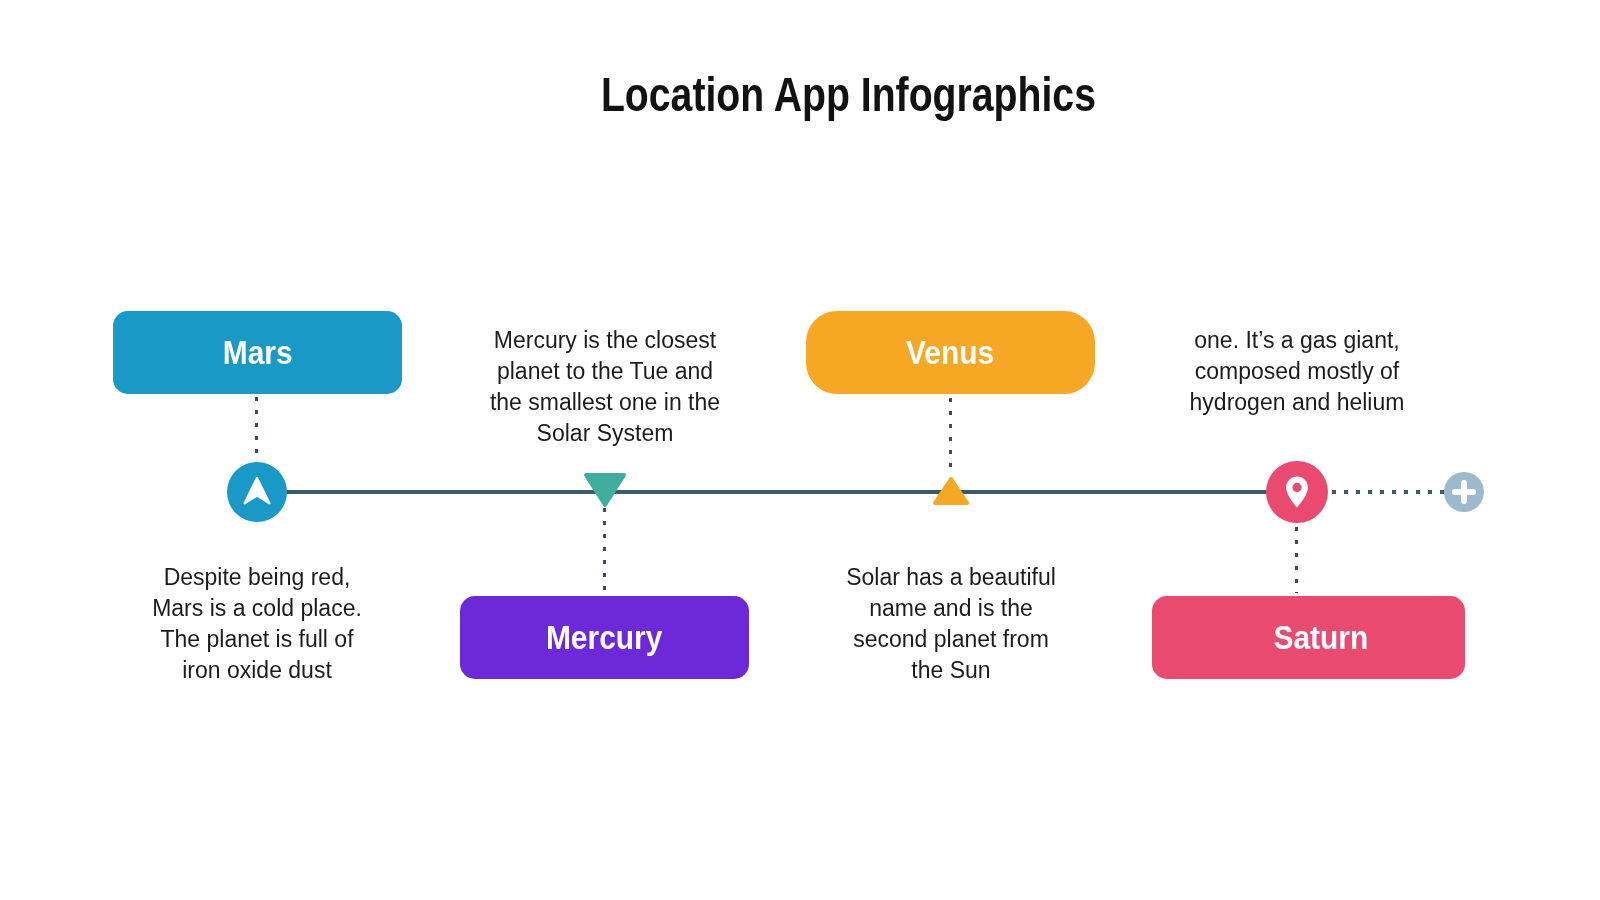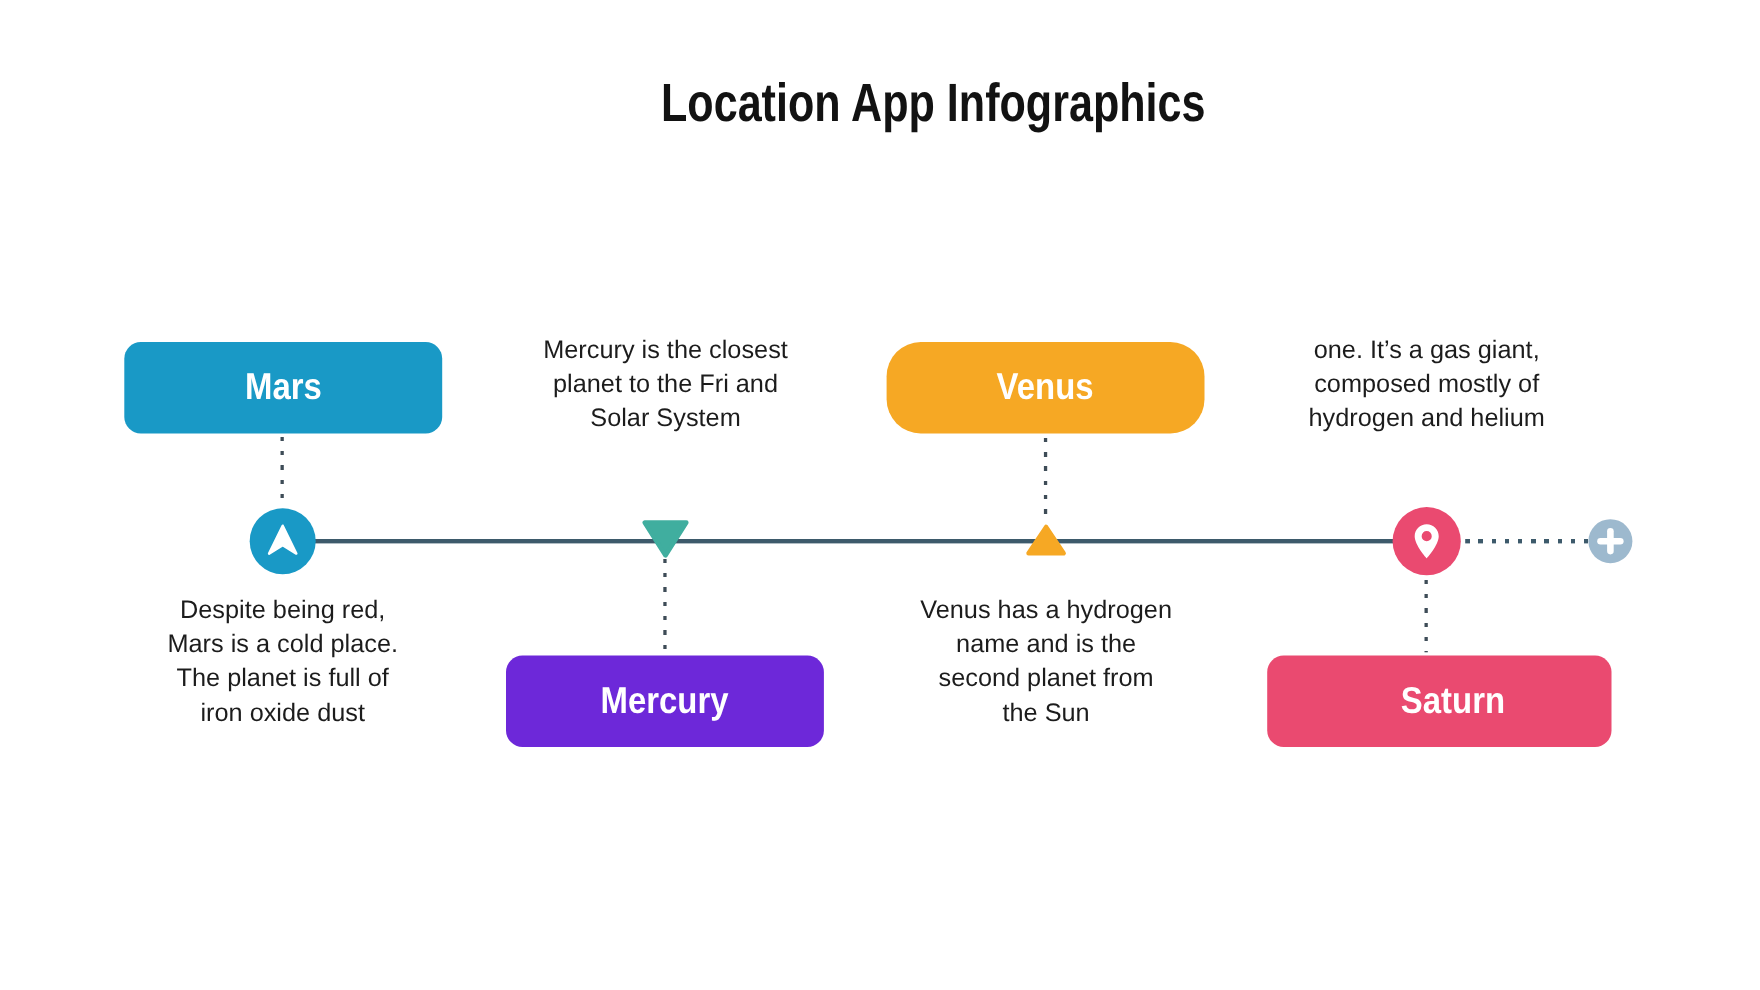--- a/index.html
+++ b/index.html
@@ -49,21 +49,21 @@
   .add-btn{
     position:absolute;left:1444px;top:472px;width:40px;height:40px;border-radius:50%;
     background:#9db9ce;z-index:3;cursor:pointer;
   }
   .add-btn .bar{position:absolute;background:#ffffff;border-radius:3px;}
   .add-btn .bar-h{left:8px;top:17px;width:24px;height:6px;}
   .add-btn .bar-v{left:17px;top:8px;width:6px;height:24px;}
   
   .desc{
     position:absolute;width:340px;text-align:center;
-    font-size:23px;line-height:31px;color:#1c1c1c;z-index:2;
+    font-size:23px;line-height:31px;color:#1c1c1c;z-index:2;margin-top:23px;
   }
   .desc-mercury{left:435px;top:302px;}
   .desc-saturn{left:1127px;top:302px;}
   .desc-mars{left:87px;top:539px;}
   .desc-venus{left:781px;top:539px;}
 </style>
 </head>
 <body>
 
 <div class="canvas">
@@ -92,21 +92,22 @@
   </div>
   <div class="desc desc-mars">
     <div>Despite being red,</div>
     <div>Mars is a cold place.</div>
     <div>The planet is full of</div>
     <div>iron oxide dust</div>
   </div>
 
   <div class="desc desc-mercury">
     <div>Mercury is the closest</div>
-    <div>planet to the Fri and</div>
+    <div>planet to the Tue and</div>
+    <div>the smallest one in the</div>
     <div>Solar System</div>
   </div>
   <div class="marker-tri marker-mercury">
     <span style="line-height:0;">
       <svg width="44" height="36" viewBox="0 0 44 36">
         <polygon points="3,3 41,3 22,33" fill="#40ae9f" stroke="#40ae9f" stroke-width="4" stroke-linejoin="round"></polygon>
       </svg>
     </span>
   </div>
   <div class="pbox pbox-mercury">
@@ -117,21 +118,21 @@
     <span class="plabel">Venus</span>
   </div>
   <div class="marker-tri marker-venus">
     <span style="line-height:0;">
       <svg width="38" height="30" viewBox="0 0 38 30">
         <polygon points="19,3 35,27 3,27" fill="#f6a824" stroke="#f6a824" stroke-width="4" stroke-linejoin="round"></polygon>
       </svg>
     </span>
   </div>
   <div class="desc desc-venus">
-    <div>Venus has a hydrogen</div>
+    <div>Solar has a beautiful</div>
     <div>name and is the</div>
     <div>second planet from</div>
     <div>the Sun</div>
   </div>
 
   <div class="desc desc-saturn">
     <div>one. It’s a gas giant,</div>
     <div>composed mostly of</div>
     <div>hydrogen and helium</div>
   </div>

